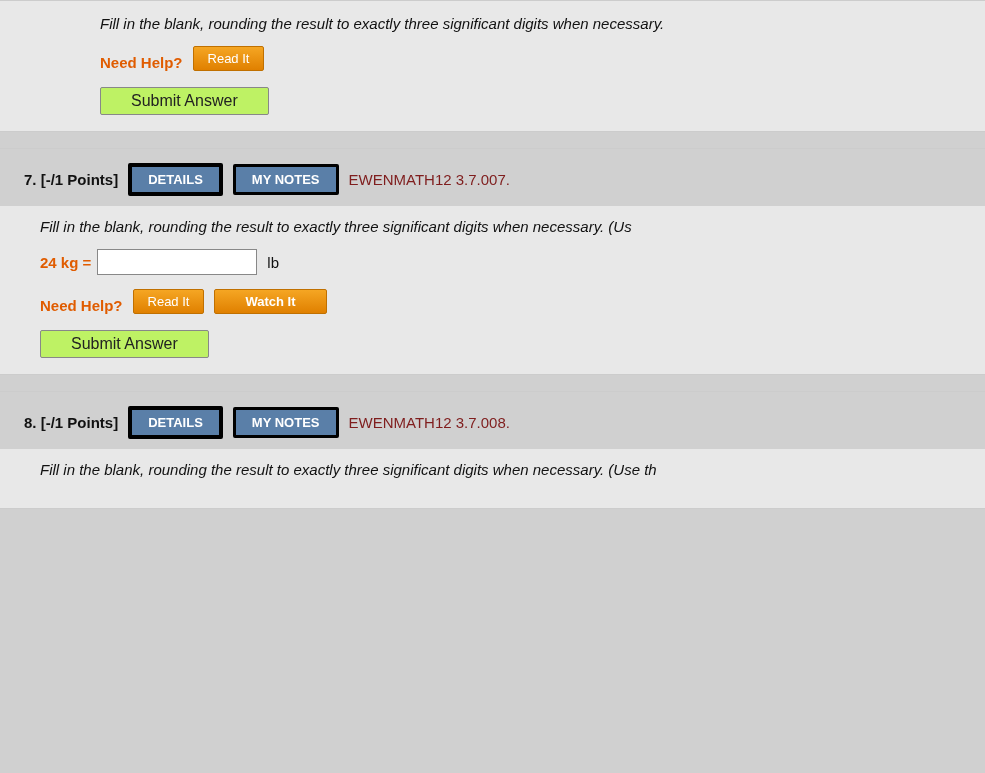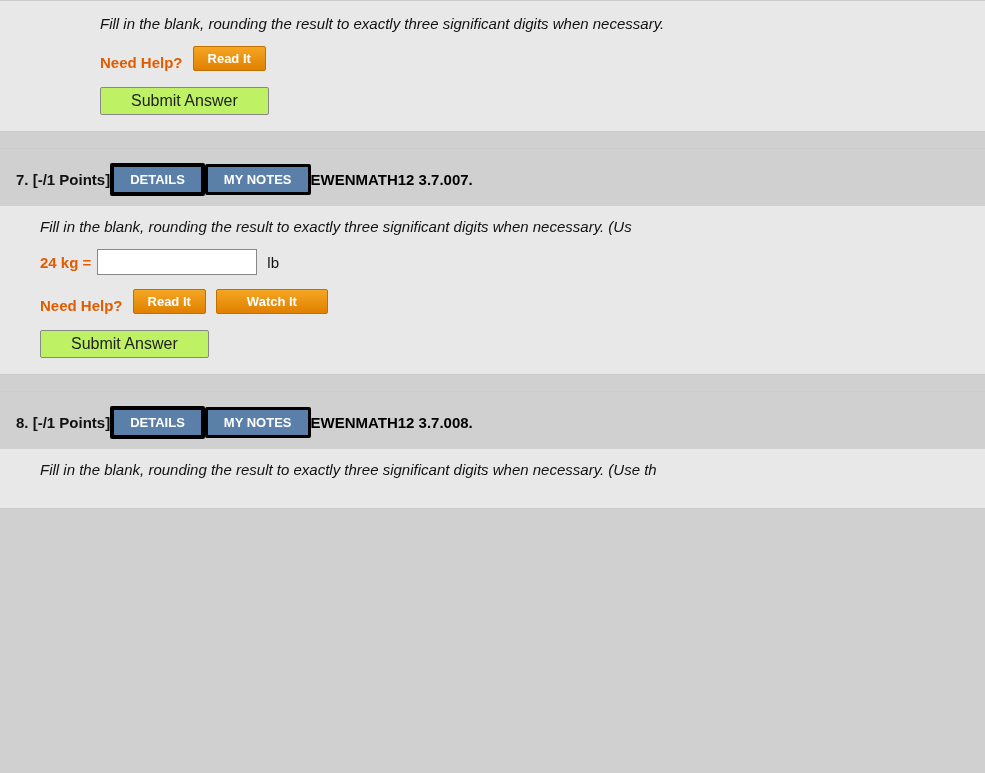--- a/index.html
+++ b/index.html
@@ -84,21 +84,21 @@
       font-size: 15px;
       font-weight: bold;
       color: #e05c00;
     }
 
     .btn-read-it {
       background: linear-gradient(to bottom, #f5a623, #e08000);
       border: 1px solid #c07000;
       color: white;
       font-size: 13px;
-      font-weight: bold;
+      font-weight: normal;
       padding: 4px 14px;
       cursor: pointer;
       border-radius: 2px;
     }
 
     .btn-watch-it {
       background: linear-gradient(to bottom, #f5a623, #e08000);
       border: 1px solid #c07000;
       color: white;
       font-size: 13px;
@@ -114,21 +114,22 @@
       color: #222;
       font-size: 16px;
       padding: 4px 30px;
       cursor: pointer;
       border-radius: 2px;
     }
 
     .question-header {
       display: flex;
       align-items: center;
-      padding: 14px 20px 10px 16px;
+      gap: 10px;
+      padding: 14px 20px 10px 24px;
       background-color: #d0d0d0;
     }
 
     .question-number {
       font-size: 15px;
       font-weight: bold;
       color: #111;
     }
 
     .btn-details {
@@ -148,22 +149,22 @@
       color: white;
       font-size: 13px;
       font-weight: bold;
       padding: 5px 16px;
       cursor: pointer;
       border-radius: 2px;
     }
 
     .question-ref {
       font-size: 15px;
-      font-weight: bold;
-      color: #000000;
+      font-weight: normal;
+      color: #7f1d1d;
     }
 
     .question-content {
       background-color: #e8e8e8;
       padding: 10px 20px 16px 40px;
     }
 
     .divider {
       height: 8px;
       background-color: #d0d0d0;

